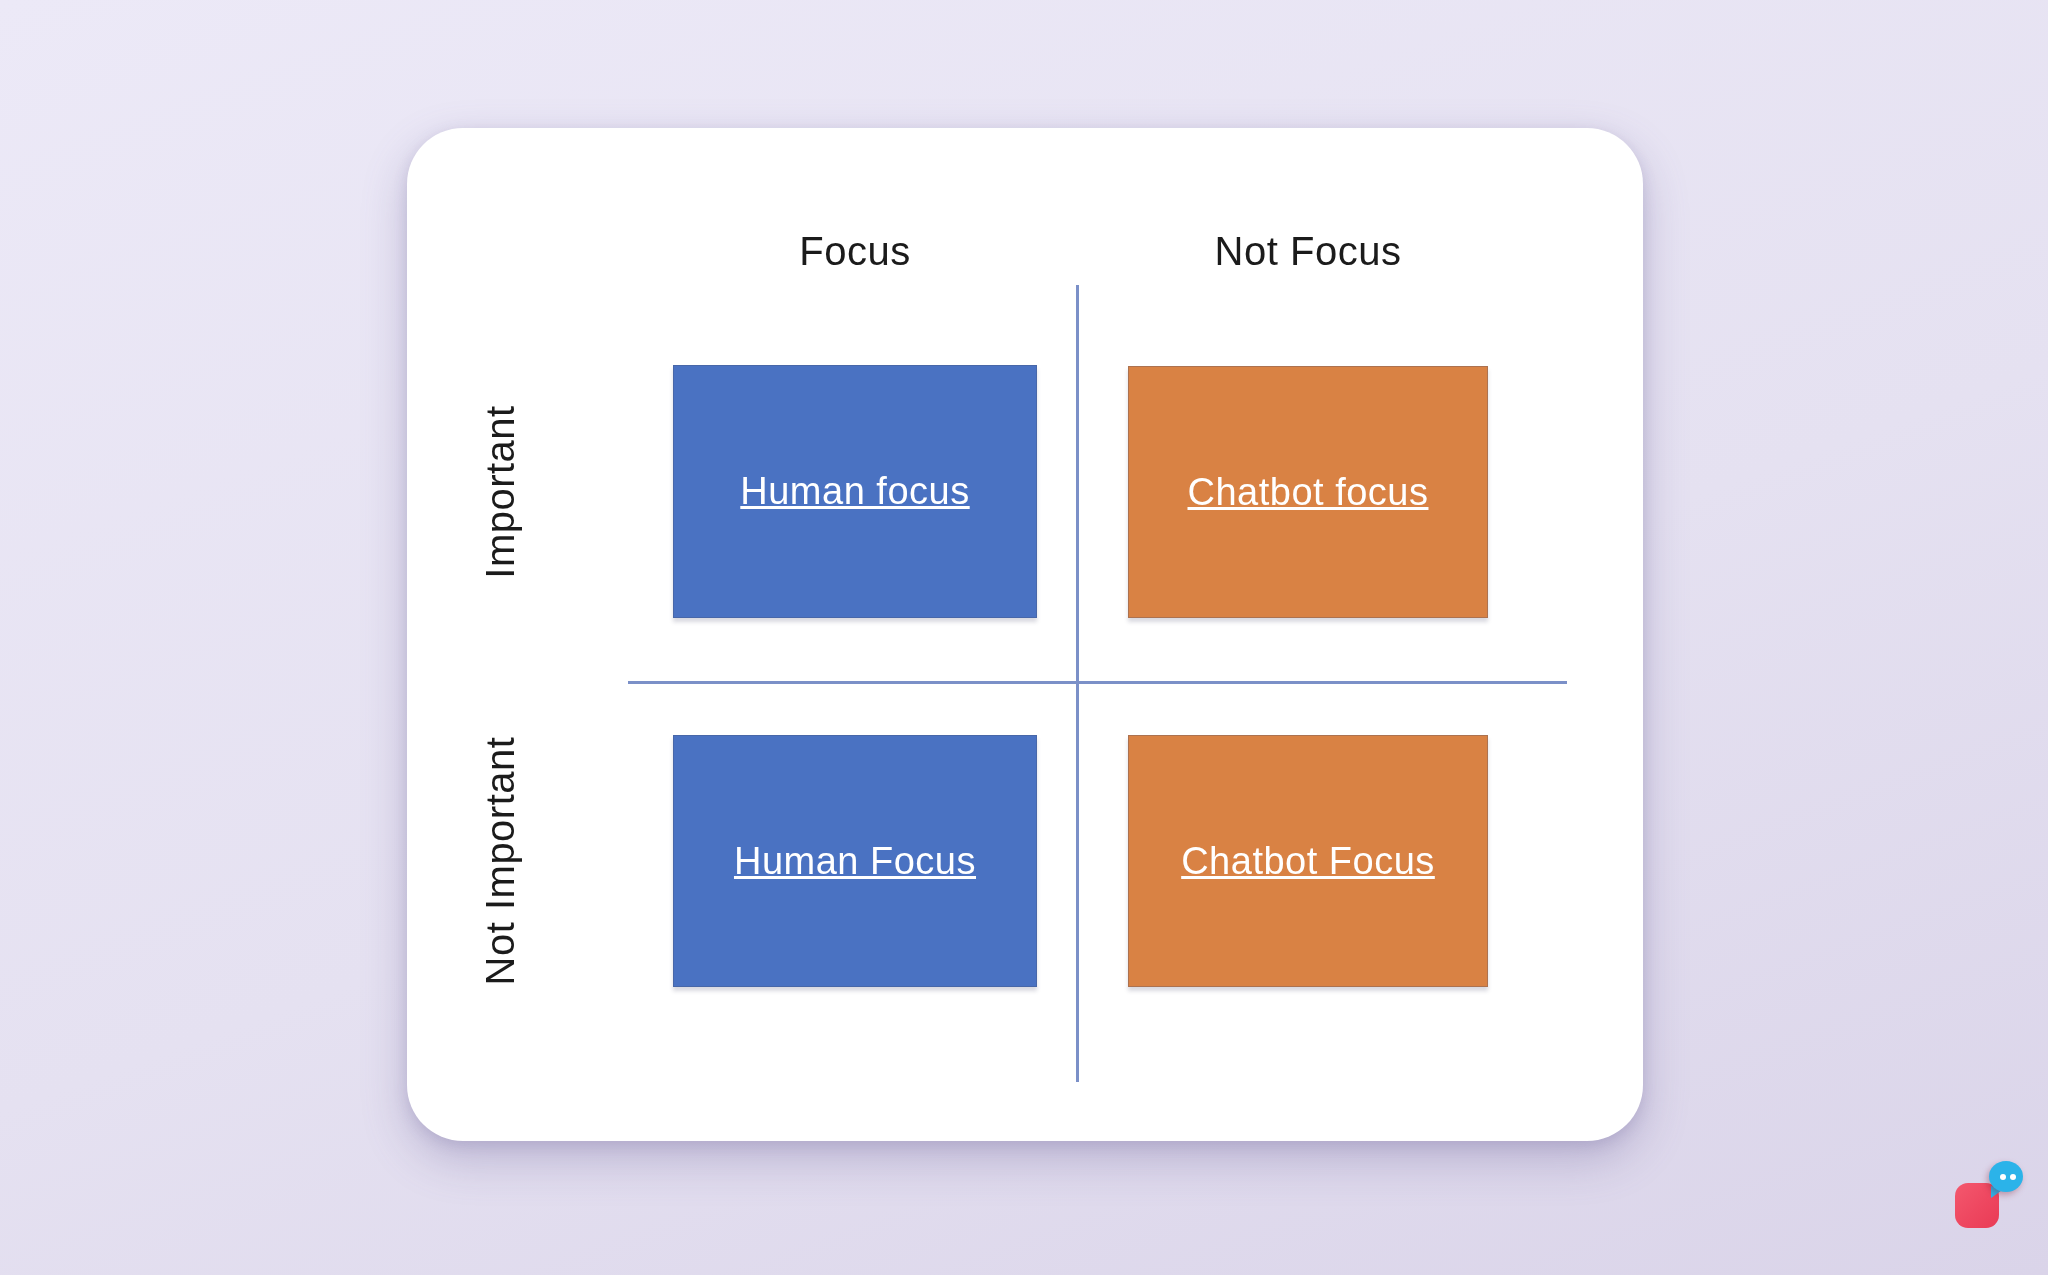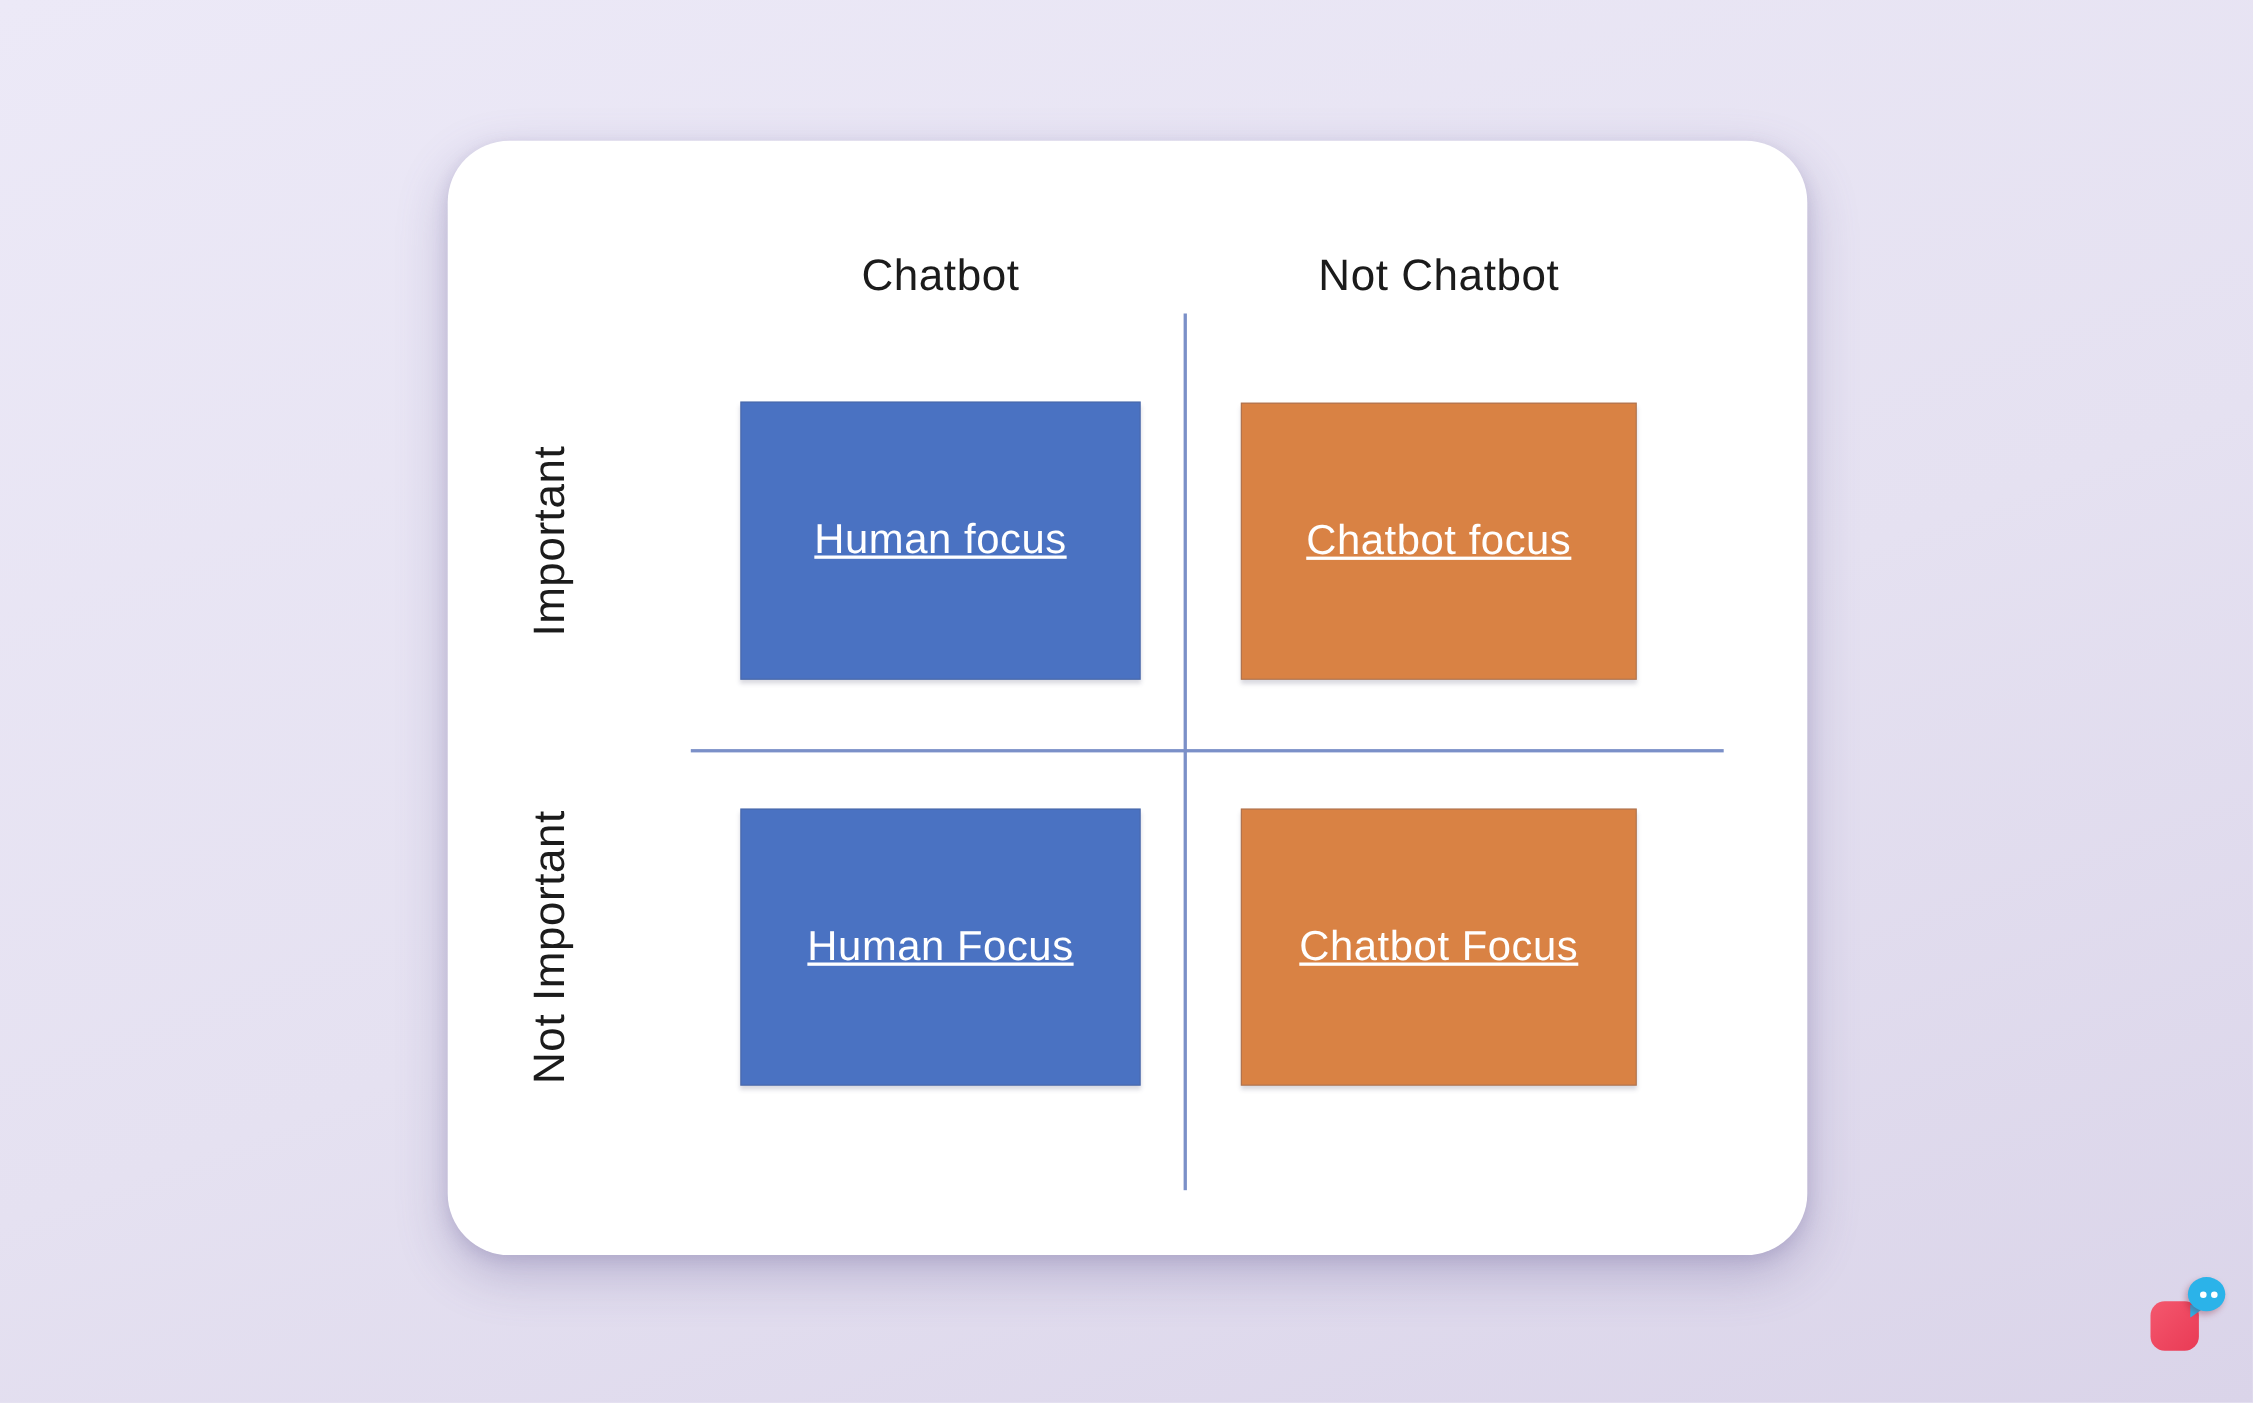--- a/index.html
+++ b/index.html
@@ -98,22 +98,22 @@
   .logo-dot.left { left: 11px; }
   .logo-dot.right { left: 21px; }
 </style>
 </head>
 <body>
 
 <div id="screen">
 
   <div class="card"></div>
 
-  <div class="col-header urgent">Chatbot</div>
-  <div class="col-header not-urgent">Not Chatbot</div>
+  <div class="col-header urgent">Focus</div>
+  <div class="col-header not-urgent">Not Focus</div>
 
   <div class="row-header important">Important</div>
   <div class="row-header not-important">Not Important</div>
 
   <div class="axis-line vertical"></div>
   <div class="axis-line horizontal"></div>
 
   <div class="quadrant q1" style="background-color: rgb(74, 114, 194);">
     <span>Human focus</span>
   </div>

